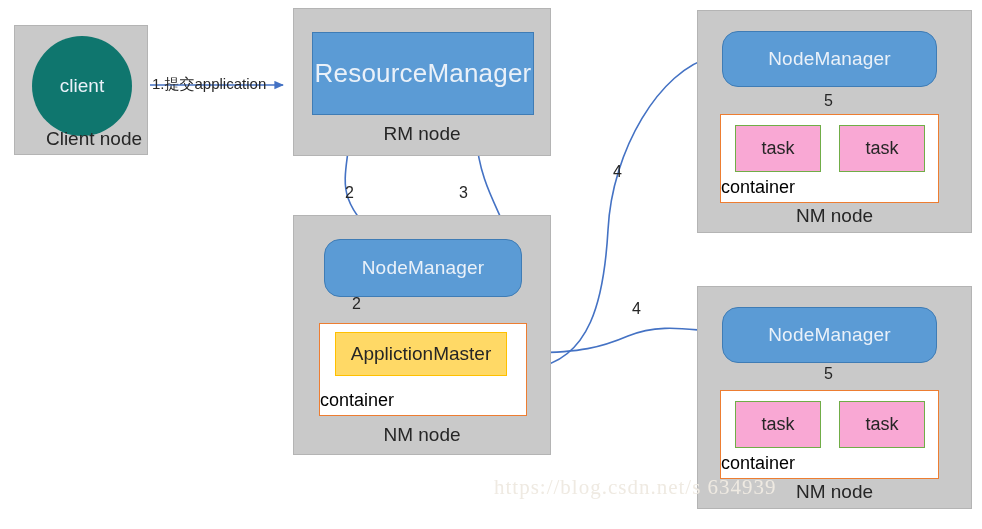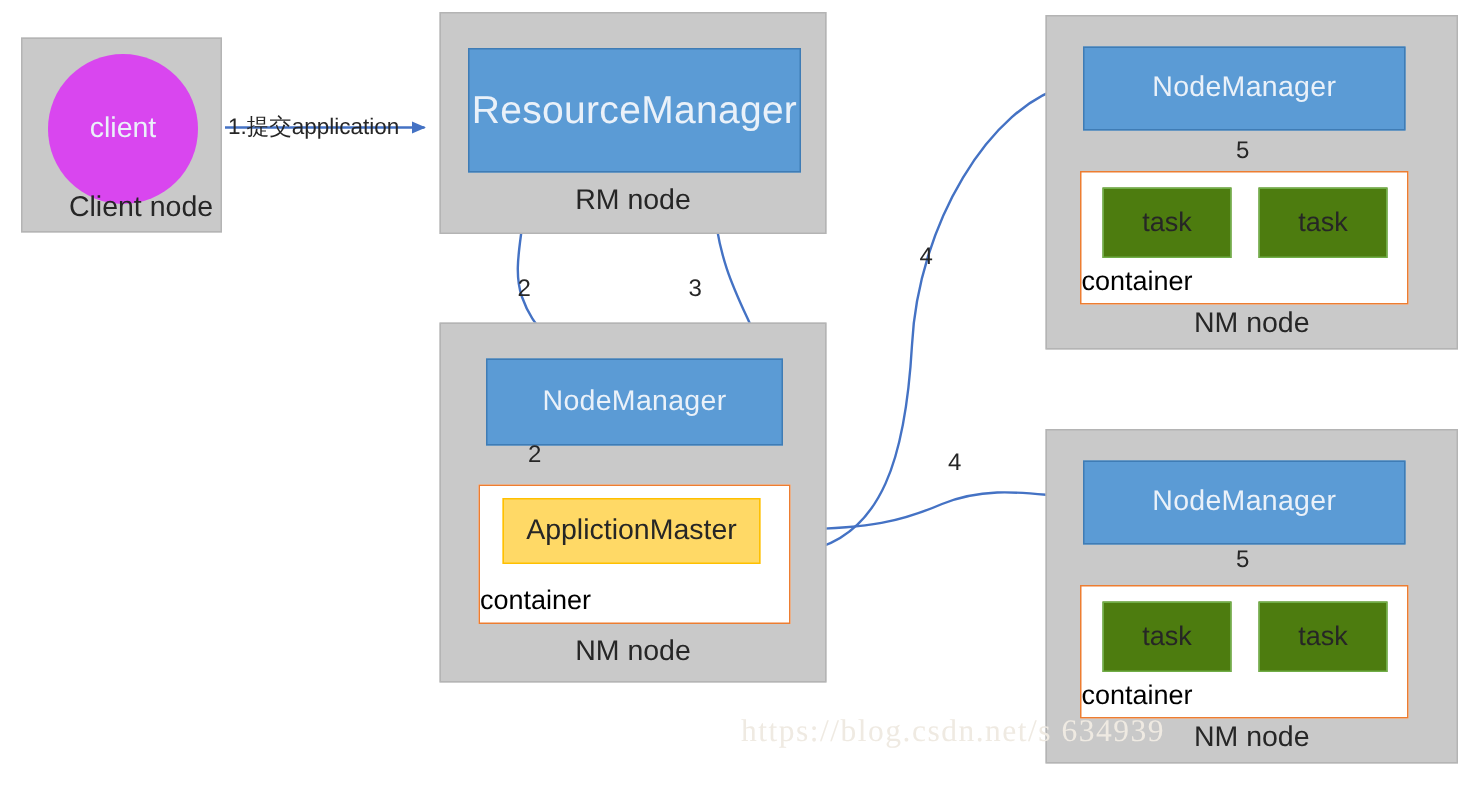--- a/index.html
+++ b/index.html
@@ -29,26 +29,26 @@
   .svc{
     position:absolute;
     background:#5b9bd5;
     border:1px solid #3f7cb5;
     box-sizing:border-box;
     color:#eaf1f9;
     display:flex;align-items:center;justify-content:center;
     font-size:26px;
     letter-spacing:.2px;
   }
-  .svc.small{font-size:19px;}
+  .svc.small{font-size:19px;border-radius:16px;}
 
   
   .circle{
     position:absolute;
-    background:#d946ef;
+    background:#0f766e;
     border-radius:50%;
     color:#eaf1f9;
     display:flex;align-items:center;justify-content:center;
     font-size:19px;
   }
 
   
   .container-box{
     position:absolute;
     background:#ffffff;
@@ -56,21 +56,21 @@
     box-sizing:border-box;
   }
   .container-label{
     position:absolute;left:0;right:0;bottom:4px;
     text-align:left;color:#000000;font-size:18px;
   }
 
   
   .task{
     position:absolute;
-    background:#4d7c0f;
+    background:#f9a8d4;
     border:1.5px solid #70ad47;
     box-sizing:border-box;
     display:flex;align-items:center;justify-content:center;
     color:#262626;font-size:18px;
   }
 
   
   .appmaster{
     position:absolute;
     background:#ffd966;

